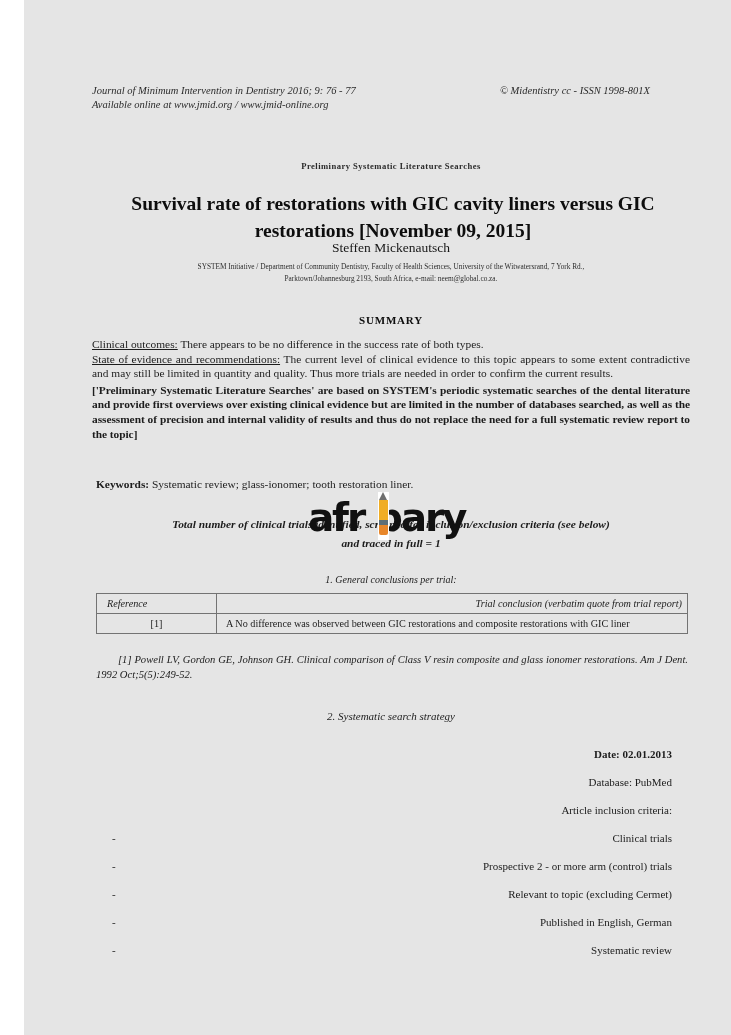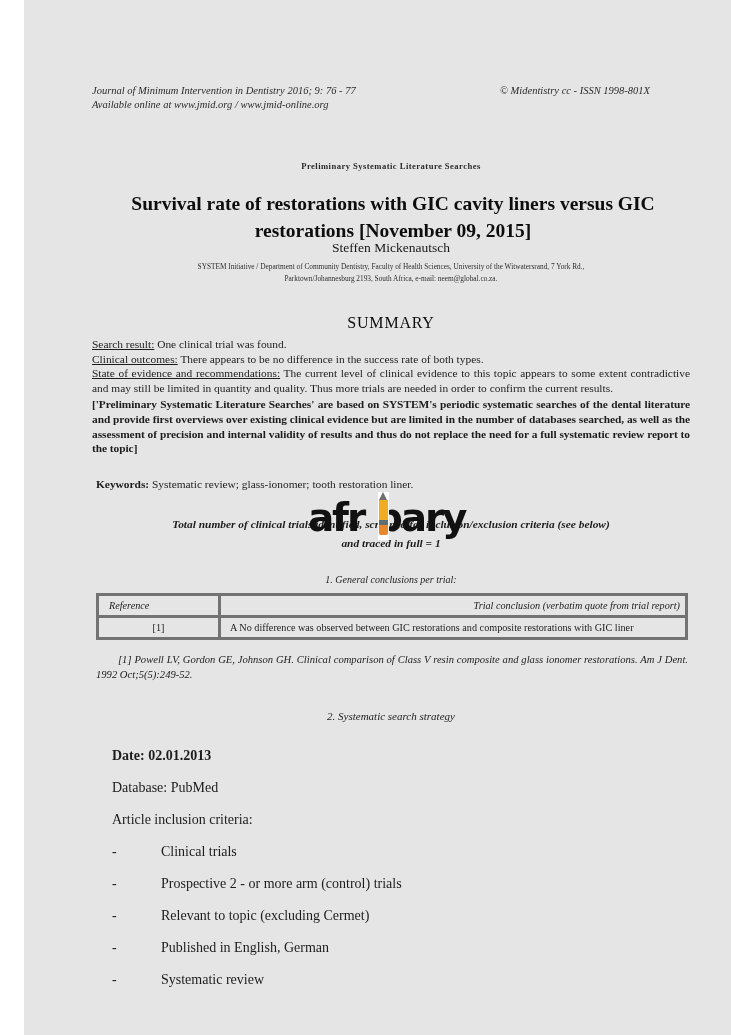--- a/index.html
+++ b/index.html
@@ -90,22 +90,22 @@
     color: #2d2d2d;
   }
 
   
   .summary-heading {
     position: absolute;
     top: 314px;
     left: 0;
     width: 598px;
     text-align: center;
-    font-weight: normal;
-    font-size: 16px;
+    font-weight: bold;
+    font-size: 11px;
     letter-spacing: 0.8px;
     color: #0d0d0d;
   }
   .summary-body {
     position: absolute;
     top: 337px;
     left: 0;
     width: 598px;
     font-size: 11.4px;
     line-height: 14.6px;
@@ -226,21 +226,21 @@
   table.conclusions {
     position: absolute;
     top: 593px;
     left: 4px;
     width: 592px;
     border-collapse: collapse;
     font-size: 10.2px;
     color: #1c1c1c;
   }
   table.conclusions td {
-    border: 3px solid #737373;
+    border: 1px solid #737373;
     padding: 4px 5px;
     vertical-align: middle;
   }
   table.conclusions td.ref-head {
     width: 104px;
     font-style: italic;
     text-align: left;
     padding-left: 10px;
   }
   table.conclusions td.concl-head {
@@ -278,22 +278,23 @@
     text-align: center;
     font-style: italic;
     font-size: 11px;
     color: #1c1c1c;
   }
   .strategy-body {
     position: absolute;
     top: 748px;
     left: 20px;
     width: 560px;
-    font-size: 14px;
-    color: #1c1c1c;
+    font-size: 11px;
+    color: #1c1c1c;
+    text-align: right;
   }
   .strategy-body .line {
     margin-bottom: 16px;
   }
   .strategy-body .line.bold { font-weight: bold; }
   .criteria-list {
     margin: 0;
     padding: 0;
     list-style: none;
   }
@@ -342,23 +343,20 @@
 
     <div class="author">Steffen Mickenautsch</div>
     <div class="affiliation">
       <span>SYSTEM Initiative / Department of Community Dentistry, Faculty of Health Sciences, University of the Witwatersrand, 7 York Rd.,</span><br>
       <span>Parktown/Johannesburg 2193, South Africa, e-mail: neem@global.co.za.</span>
     </div>
 
     <div class="summary-heading">SUMMARY</div>
 
     <div class="summary-body">
-      <p>
-        <span class="lead">Search result:</span><span> One clinical trial was found.</span>
-      </p>
       <p>
         <span class="lead">Clinical outcomes:</span><span> There appears to be no difference in the success rate of both types.</span>
       </p>
       <p>
         <span class="lead">State of evidence and recommendations:</span><span> The current level of clinical evidence to this topic appears to some extent contradictive and may still be limited in quantity and quality. Thus more trials are needed in order to confirm the current results.</span>
       </p>
       <p class="bold-block">['Preliminary Systematic Literature Searches' are based on SYSTEM's periodic systematic searches of the dental literature and provide first overviews over existing clinical evidence but are limited in the number of databases searched, as well as the assessment of precision and internal validity of results and thus do not replace the need for a full systematic review report to the topic]</p>
     </div>
 
     <div class="keywords">

